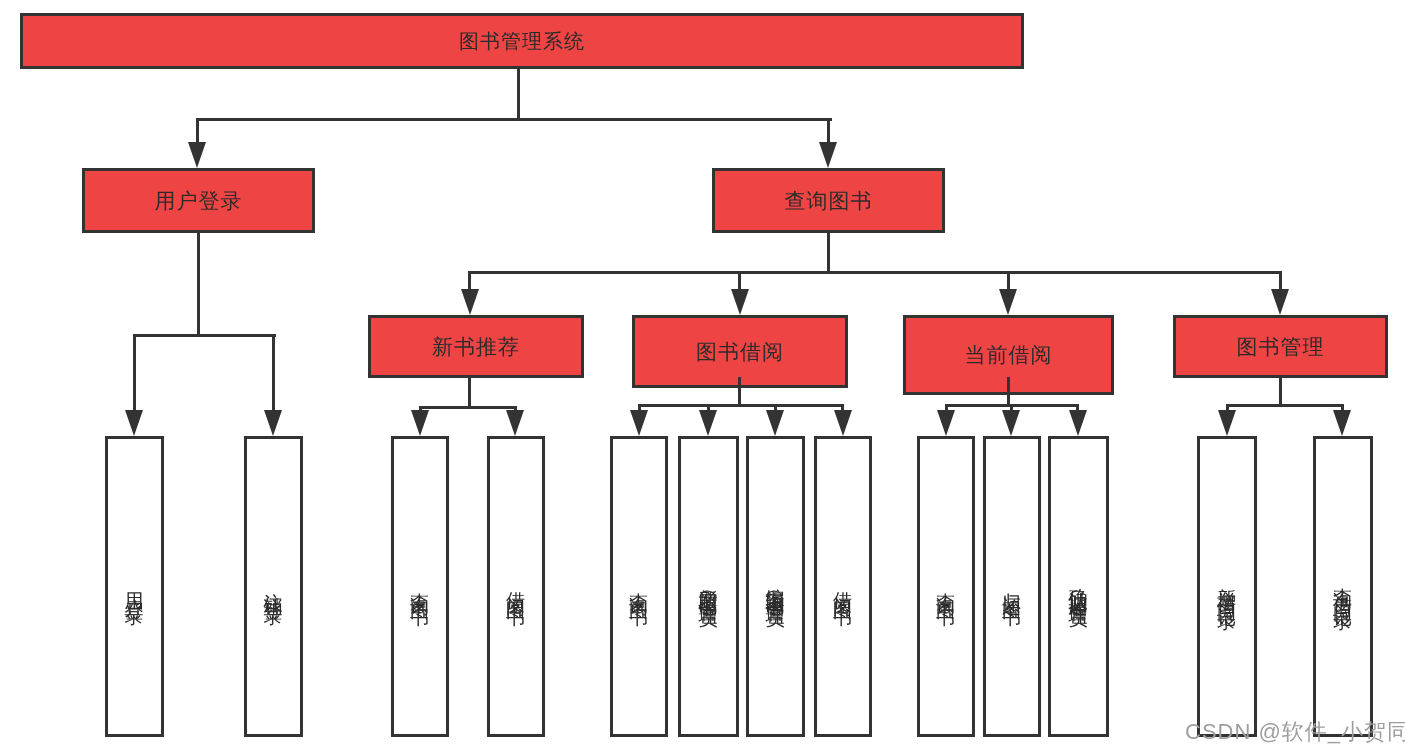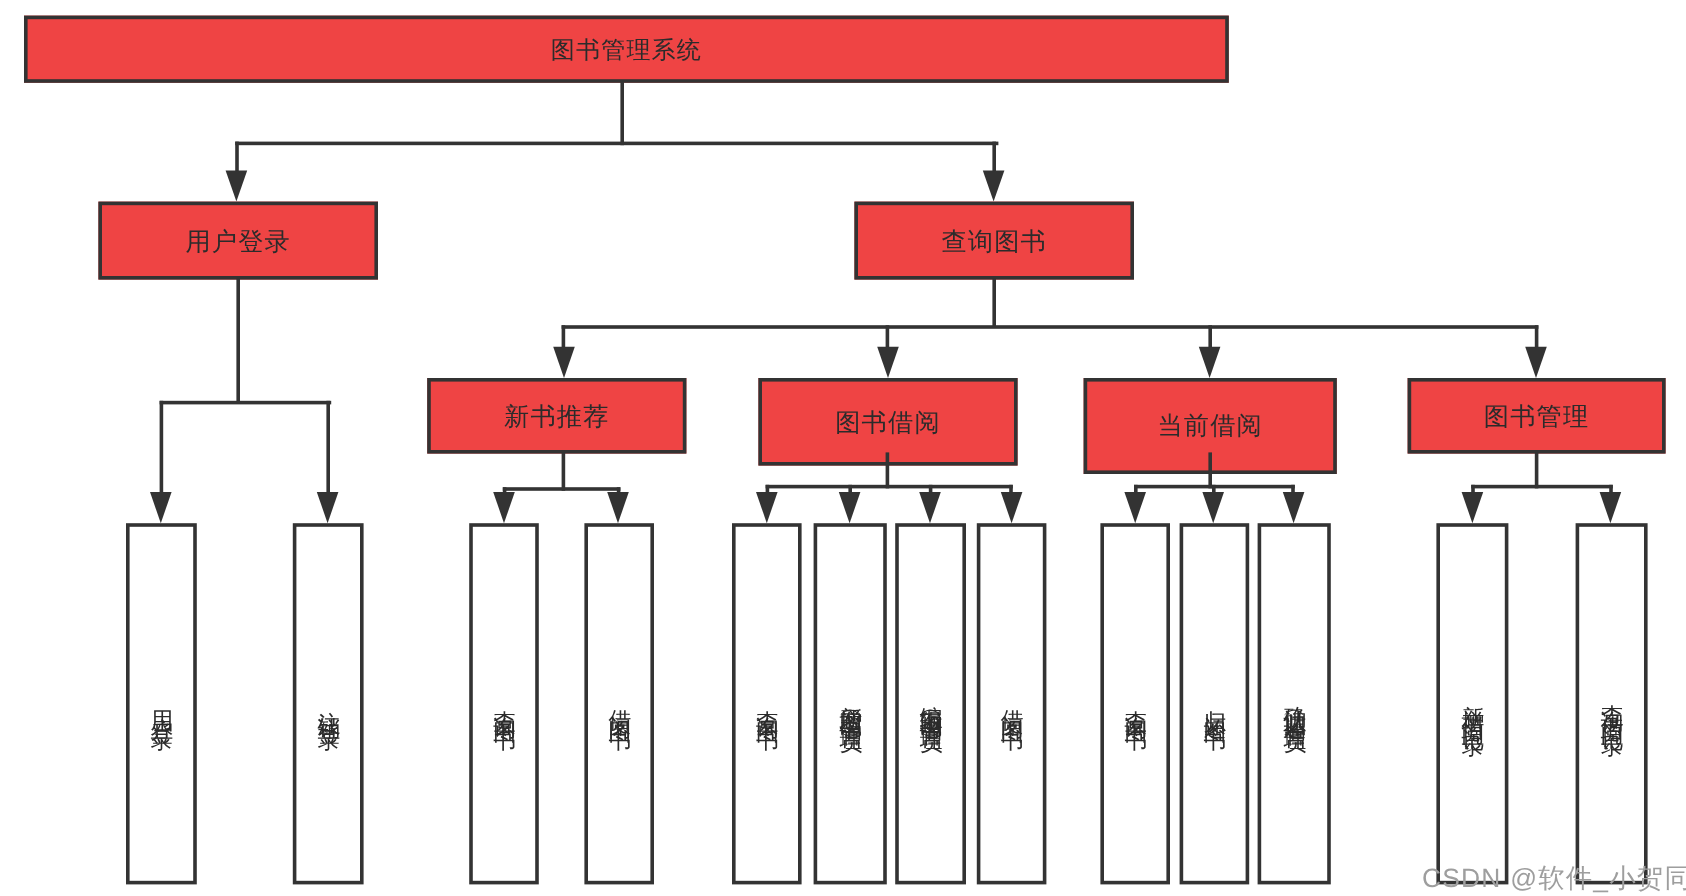--- a/index.html
+++ b/index.html
@@ -62,21 +62,21 @@
 </head>
 <body>
 
 <div id="canvas">
 
   <div class="box" style="left:20px; top:13px; width:1004px; height:56px; font-size:20px;">图书管理系统</div>
 
   <div class="box" style="left:82px; top:168px; width:233px; height:65px;">用户登录</div>
   <div class="box" style="left:712px; top:168px; width:233px; height:65px;">查询图书</div>
 
-  <div class="box" style="left:356px; top:315px; width:216px; height:63px;">新书推荐</div>
+  <div class="box" style="left:368px; top:315px; width:216px; height:63px;">新书推荐</div>
   <div class="box" style="left:632px; top:315px; width:216px; height:73px;">图书借阅</div>
   <div class="box" style="left:903px; top:315px; width:211px; height:80px;">当前借阅</div>
   <div class="box" style="left:1173px; top:315px; width:215px; height:63px;">图书管理</div>
 
   <div class="vbox" style="left:105px; top:436px; width:59px; height:301px;">用户登录</div>
   <div class="vbox" style="left:244px; top:436px; width:59px; height:301px;">注销登录</div>
 
   <div class="vbox" style="left:391px; top:436px; width:58px; height:301px;">查询图书</div>
   <div class="vbox" style="left:487px; top:436px; width:58px; height:301px;">借阅图书</div>
 

